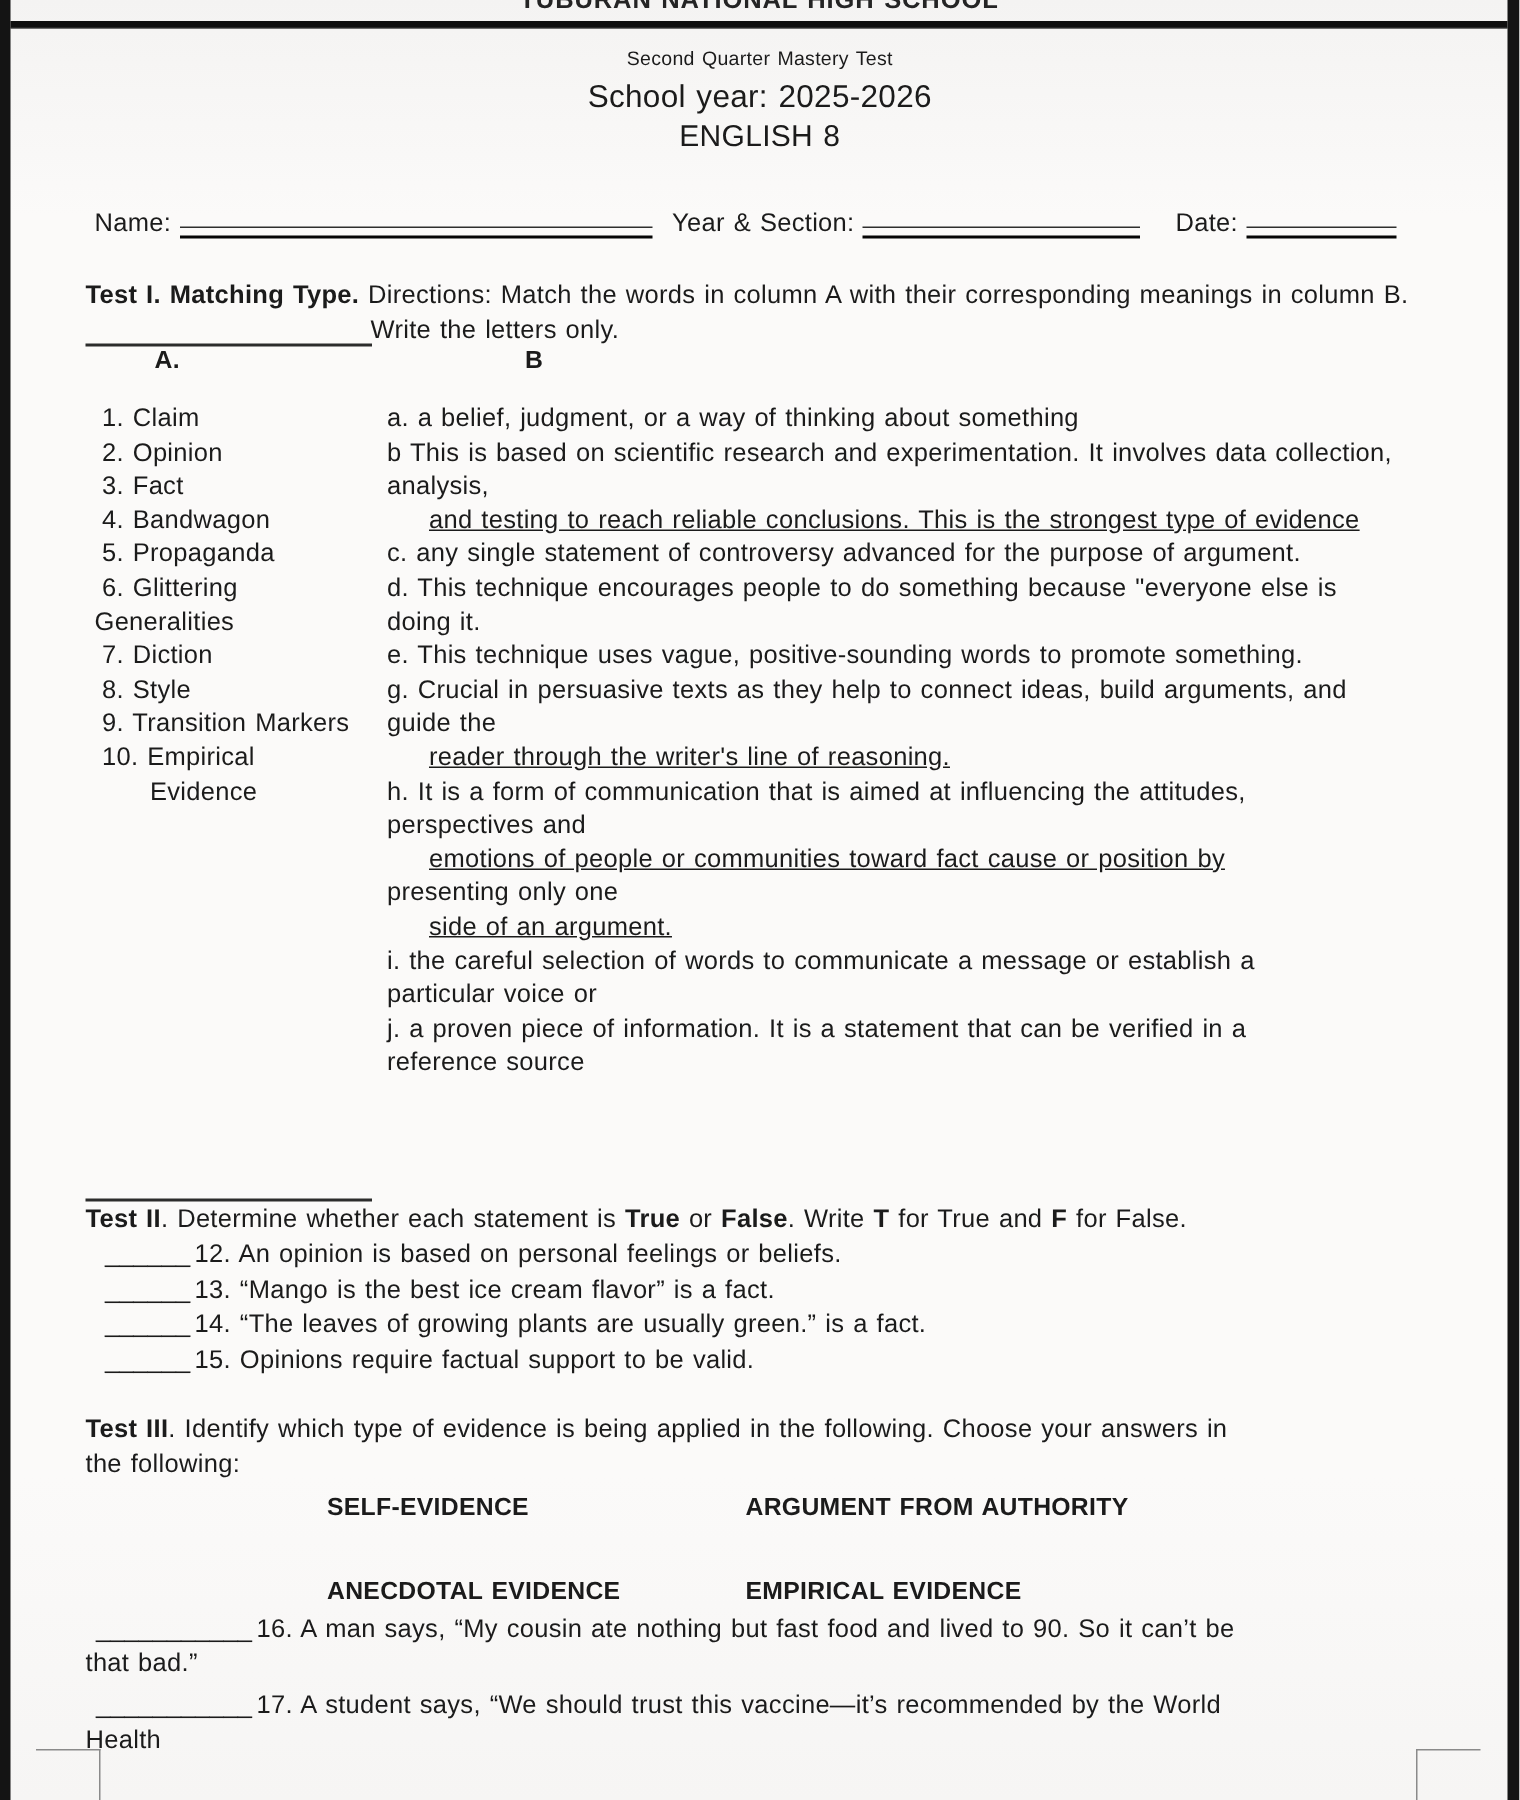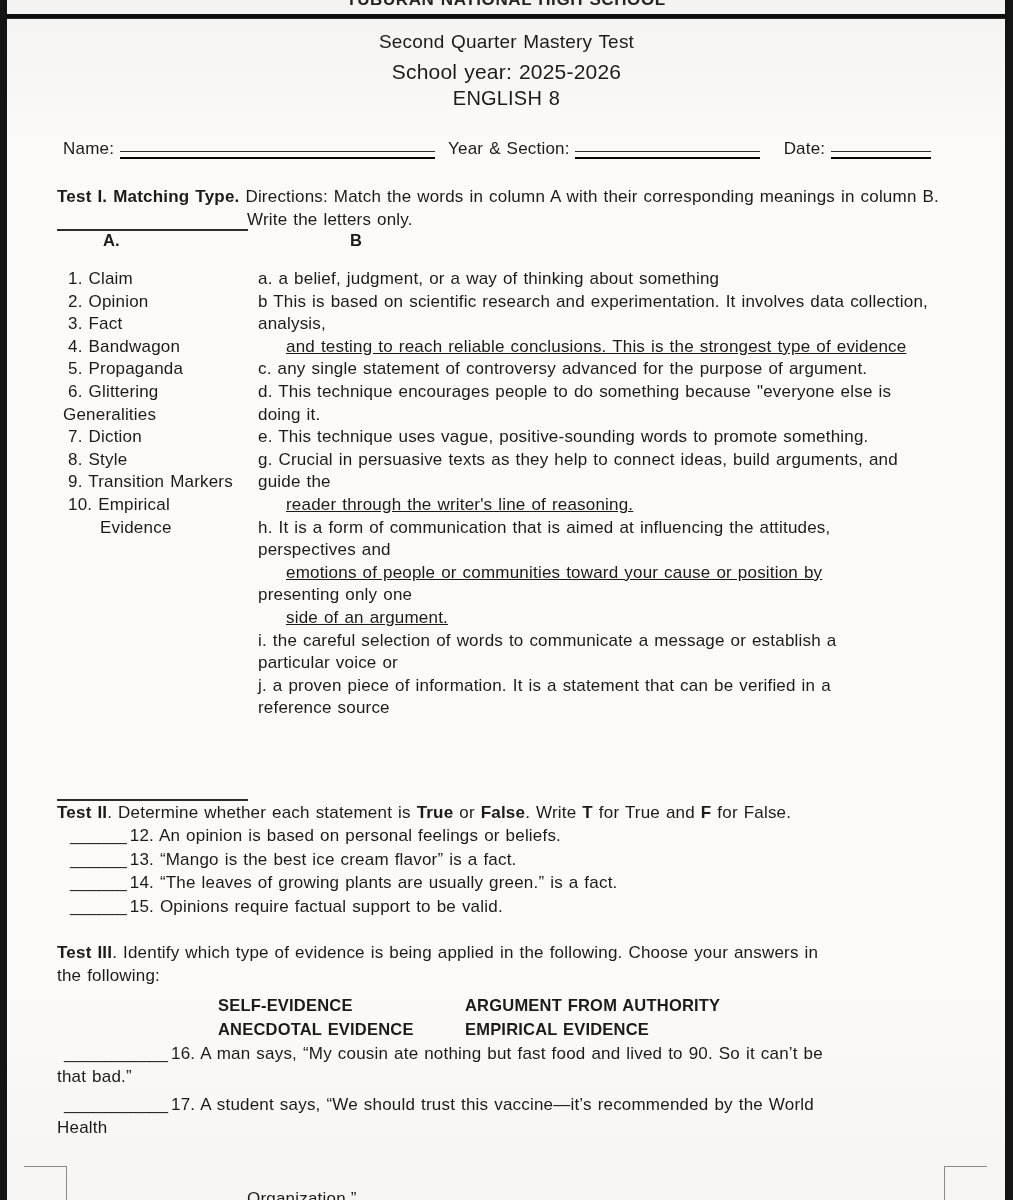--- a/index.html
+++ b/index.html
@@ -11,21 +11,21 @@
   }
   .edge{position:absolute;top:0;bottom:0;background:#141414;}
   .edge.left{left:0;width:7px;}
   .edge.right{right:0;width:8px;}
   .school-clip{position:absolute;top:0;left:7px;right:8px;height:14px;overflow:hidden;}
   .school-clip .inner{position:absolute;top:-10px;left:0;right:0;text-align:center;
     font-size:17px;font-weight:bold;letter-spacing:0.6px;color:#242424;line-height:20px;}
   .top-rule{position:absolute;top:14px;left:7px;right:8px;height:4px;background:#0f0f0f;
     border-bottom:1.5px solid rgba(60,60,60,.55);}
   .hdr{position:absolute;top:31px;left:0;right:0;text-align:center;}
-  .hdr .t1{font-size:19px;margin-bottom:7px;}
+  .hdr .t1{font-size:13px;margin-bottom:7px;}
   .hdr .t2{font-size:21px;margin-bottom:3px;}
   .hdr .t3{font-size:20px;}
   .id-row{position:absolute;top:139px;left:63px;font-size:17px;white-space:nowrap;}
   .wline{display:inline-block;height:5px;border-top:1.3px solid #2e2e2e;
     border-bottom:2.6px solid #050505;vertical-align:-5px;}
   .wl-name{width:315px;margin-left:6px;margin-right:13px;}
   .wl-ys{width:185px;margin-left:5px;margin-right:24px;}
   .wl-date{width:100px;margin-left:6px;}
   .t1head{position:absolute;top:186px;left:57px;width:905px;font-size:17px;line-height:22.5px;}
   .t1head .cont{padding-left:190px;display:block;}
@@ -38,21 +38,21 @@
   .col-a div{padding-left:5px;}
   .col-a div.flush{padding-left:0;}
   .col-a div.ind2{padding-left:37px;}
   .col-b{position:absolute;top:268px;left:258px;width:725px;font-size:17px;line-height:22.6px;}
   .col-b div.ind{padding-left:28px;text-decoration:underline;}
   .test2{position:absolute;top:801px;left:57px;width:920px;font-size:17px;line-height:23.4px;}
   .test2 .item{padding-left:13px;}
   .blank{letter-spacing:0;word-spacing:0;margin-right:3px;}
   .test3{position:absolute;top:941px;left:57px;width:925px;font-size:17px;line-height:23.4px;}
   .opts{margin:5px 0 0 161px;display:grid;grid-template-columns:247px auto;
-    font-weight:bold;font-size:16.5px;line-height:24.5px;}
+    font-weight:bold;font-size:16.5px;line-height:24.5px;gap:32px;}
   .test3 .item{padding-left:7px;}
   .test3 .gap{margin-top:4px;}
   .test3 .lastind{padding-left:190px;margin-top:48px;}
   b,.bold{font-weight:bold;}
   .cm{position:absolute;width:42px;height:34px;}
   .cm.left{left:24px;top:1166px;border-top:1.5px solid #8a8a8a;border-right:1.5px solid #8a8a8a;}
   .cm.right{left:944px;top:1166px;border-top:1.5px solid #8a8a8a;border-left:1.5px solid #8a8a8a;}
 </style>
 </head>
 <body>
@@ -108,21 +108,21 @@
     <div class="ind">and testing to reach reliable conclusions. This is the strongest type of evidence</div>
     <div>c. any single statement of controversy advanced for the purpose of argument.</div>
     <div>d. This technique encourages people to do something because "everyone else is</div>
     <div>doing it.</div>
     <div>e. This technique uses vague, positive-sounding words to promote something.</div>
     <div>g. Crucial in persuasive texts as they help to connect ideas, build arguments, and</div>
     <div>guide the</div>
     <div class="ind">reader through the writer's line of reasoning.</div>
     <div>h. It is a form of communication that is aimed at influencing the attitudes,</div>
     <div>perspectives and</div>
-    <div class="ind">emotions of people or communities toward your cause or position by</div>
+    <div class="ind">emotions of people or communities toward fact cause or position by</div>
     <div>presenting only one</div>
     <div class="ind">side of an argument.</div>
     <div>i.  the careful selection of words to communicate a message or establish a</div>
     <div>particular voice or</div>
     <div>j.  a proven piece of information. It is a statement that can be verified in a</div>
     <div>reference source</div>
   </div>
 
   <div class="rule-b"></div>
 

